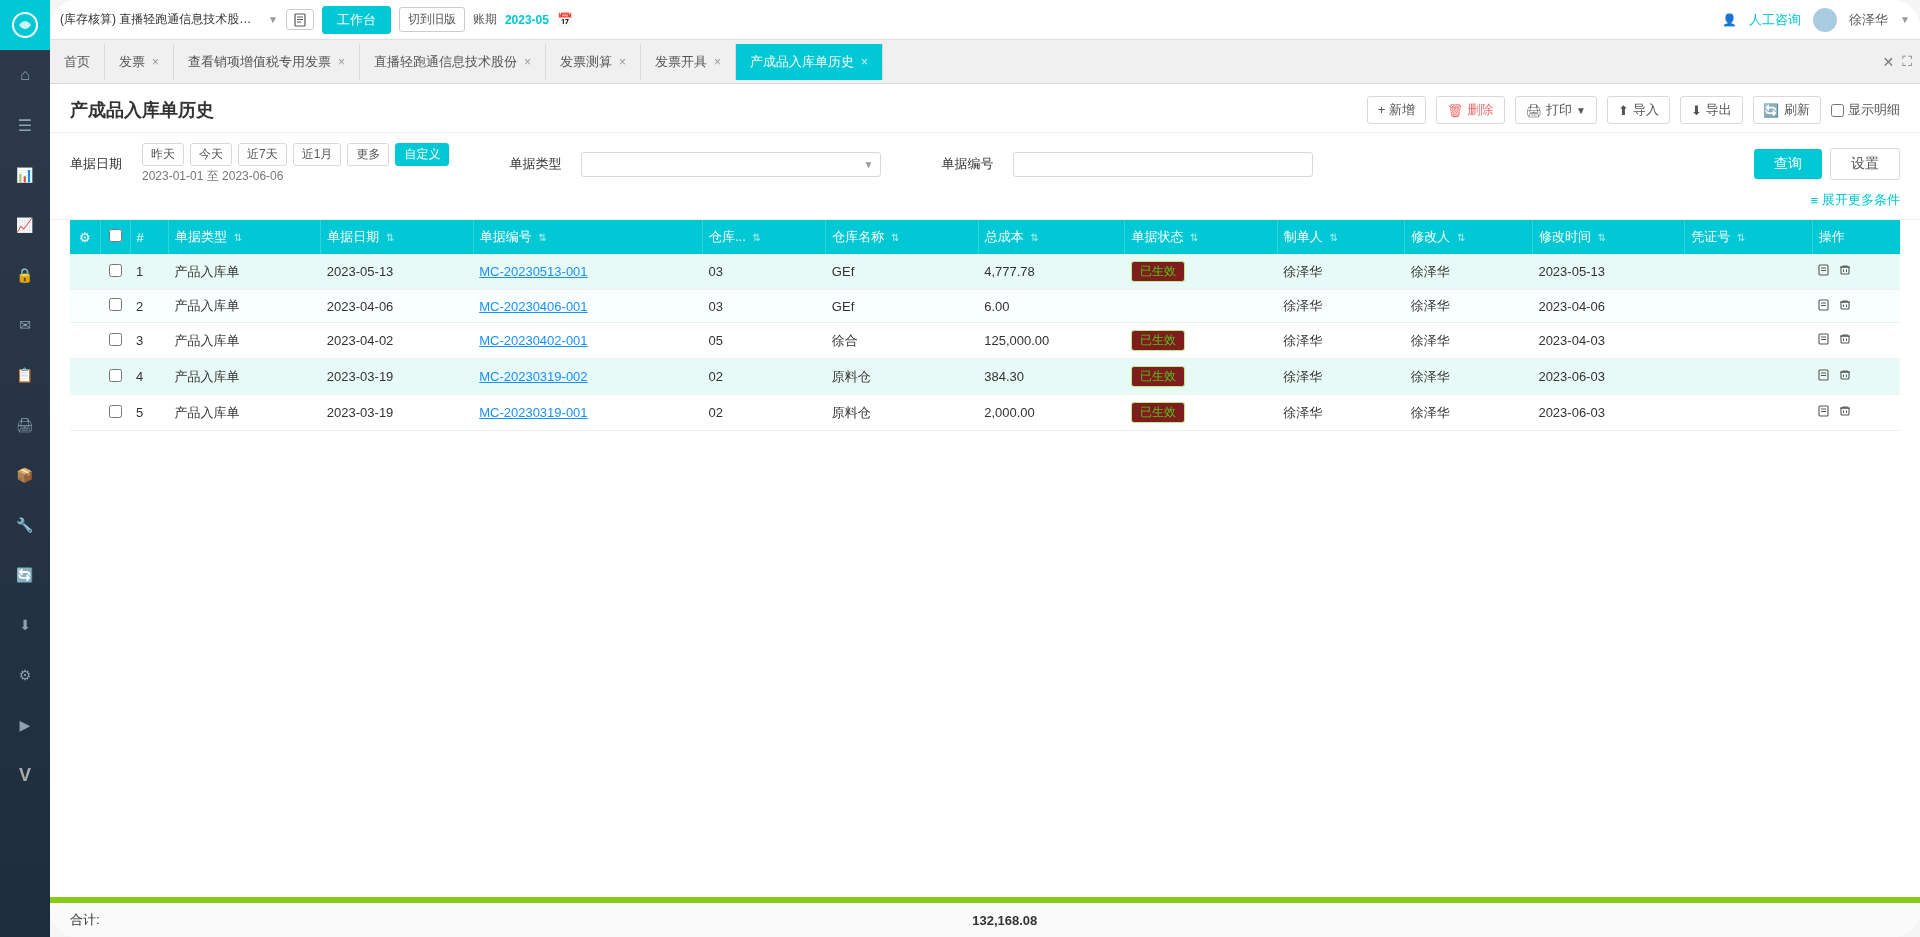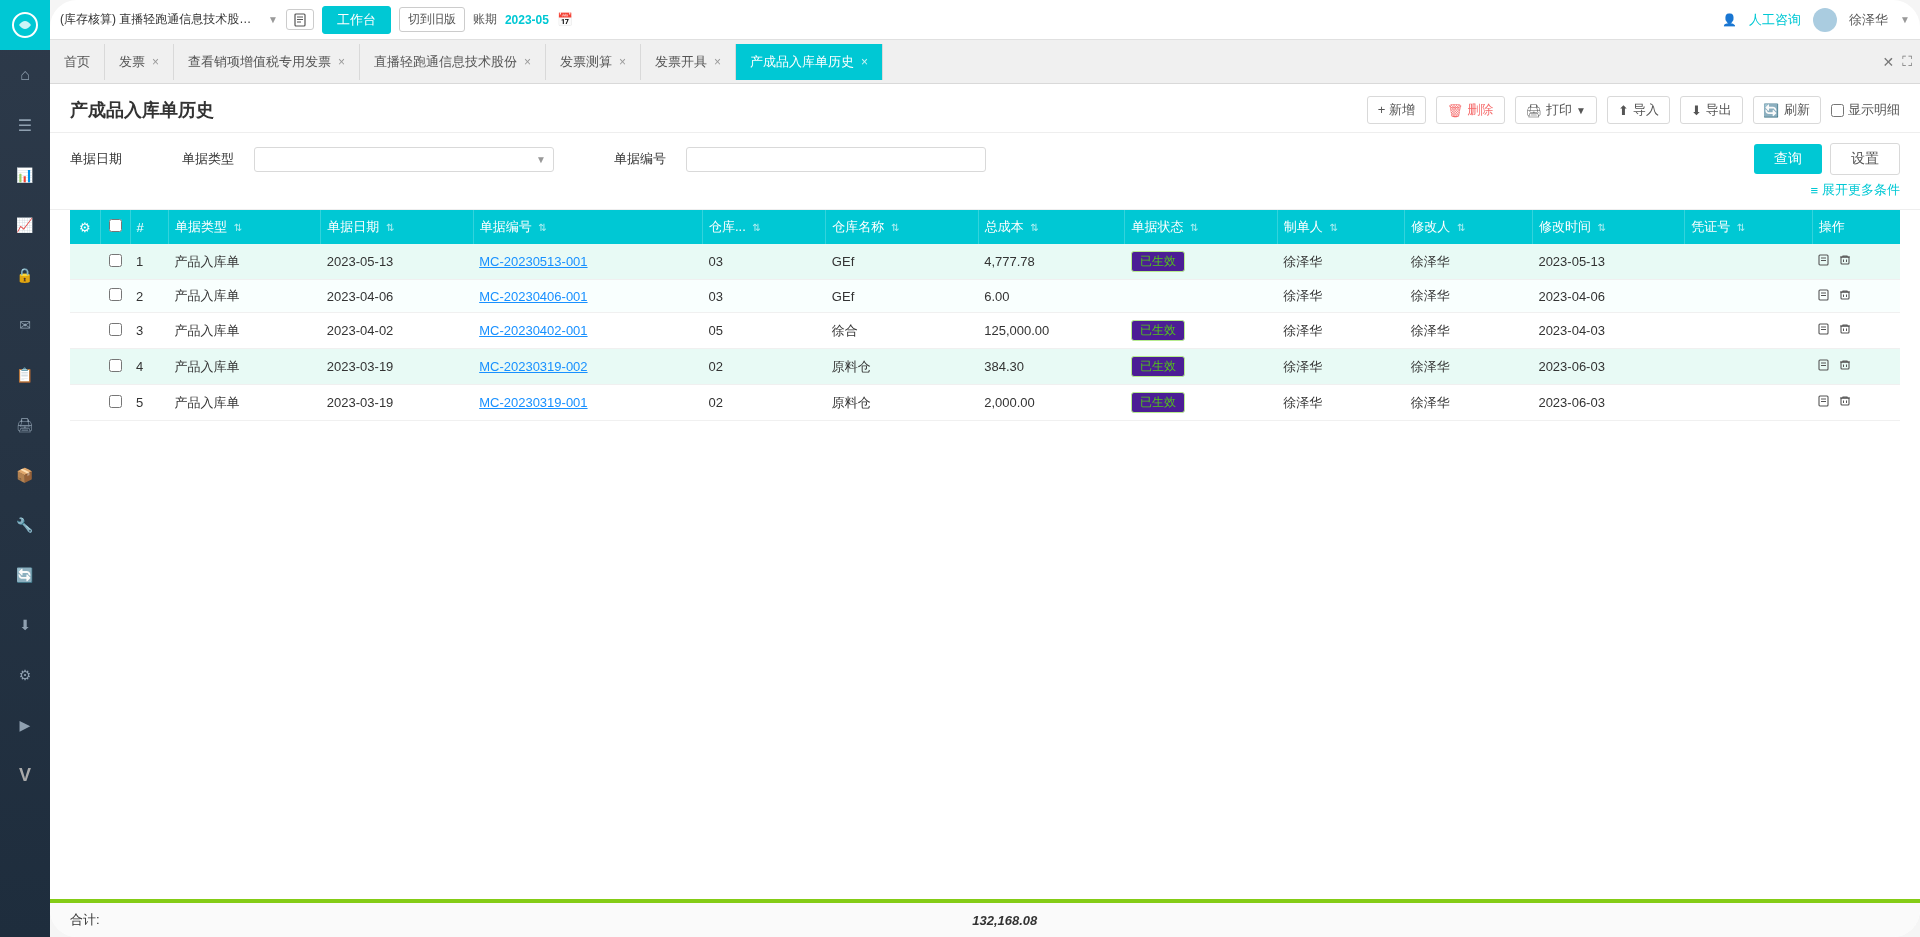--- a/index.html
+++ b/index.html
@@ -320,41 +320,41 @@
       padding: 7px 6px;
       color: #333;
       white-space: nowrap;
     }
     .link-cell { color: #1890ff; cursor: pointer; text-decoration: underline; }
     .status-badge {
       display: inline-block;
       padding: 1px 8px;
       border-radius: 3px;
       font-size: 12px;
-      background: #4c1d95;
+      background: #7f1d1d;
       color: #52c41a;
       border: 1px solid #b7eb8f;
     }
     .sort-icon { font-size: 10px; margin-left: 3px; opacity: 0.7; }
     .col-settings { width: 30px; text-align: center; }
     .col-checkbox { width: 30px; text-align: center; }
     .action-btns { display: flex; gap: 6px; align-items: center; }
     .action-icon { cursor: pointer; color: #555; font-size: 14px; }
 
     
     .table-footer {
       padding: 8px 20px;
-      border-top: 4px solid #84cc16;
+      border-top: 6px solid #84cc16;
       background: #fafafa;
       display: flex;
       align-items: center;
       gap: 10px;
     }
     .footer-total-label { font-size: 13px; color: #333; }
-    .footer-total-value { font-size: 13px; color: #333; font-weight: bold; flex: 1; text-align: center; font-style: italic; }
+    .footer-total-value { font-size: 13px; color: #333; font-weight: bold; flex: 1; text-align: center; }
 
     
     .pagination-bar {
       padding: 8px 20px;
       border-top: 1px solid #e0e0e0;
       background: #fff;
       display: flex;
       align-items: center;
       justify-content: flex-end;
       gap: 8px;
@@ -535,20 +535,31 @@
         <label class="checkbox-label">
           <input type="checkbox" style="">
           <span>显示明细</span>
         </label>
       </div>
     </div>
 
     <div class="filter-area">
       <div class="filter-row">
         <span class="filter-label">单据日期</span>
+        <div>
+          <div class="filter-date-btns">
+            <button class="date-btn">昨天</button>
+            <button class="date-btn">今天</button>
+            <button class="date-btn">近7天</button>
+            <button class="date-btn">近1月</button>
+            <button class="date-btn">更多</button>
+            <button class="date-btn custom">自定义</button>
+          </div>
+          <div class="filter-date-range">2023-01-01 至 2023-06-06</div>
+        </div>
 
         <span class="filter-label" style="margin-left: 40px;">单据类型</span>
         <div class="select-wrapper">
           <select class="filter-select">
             <option value=""></option>
           </select>
           <span class="select-arrow">▼</span>
         </div>
 
         <span class="filter-label" style="margin-left: 40px;">单据编号</span>

